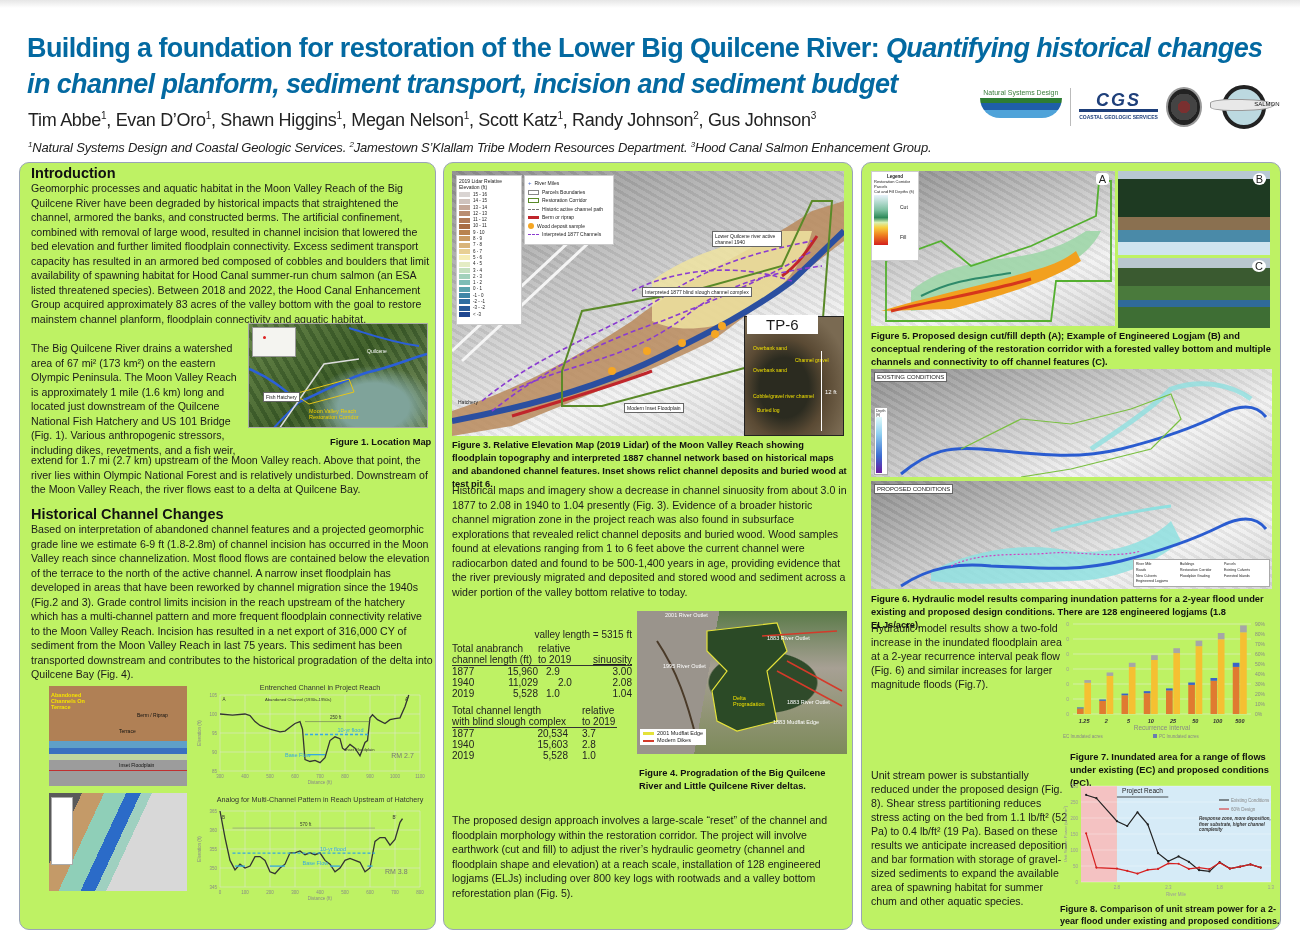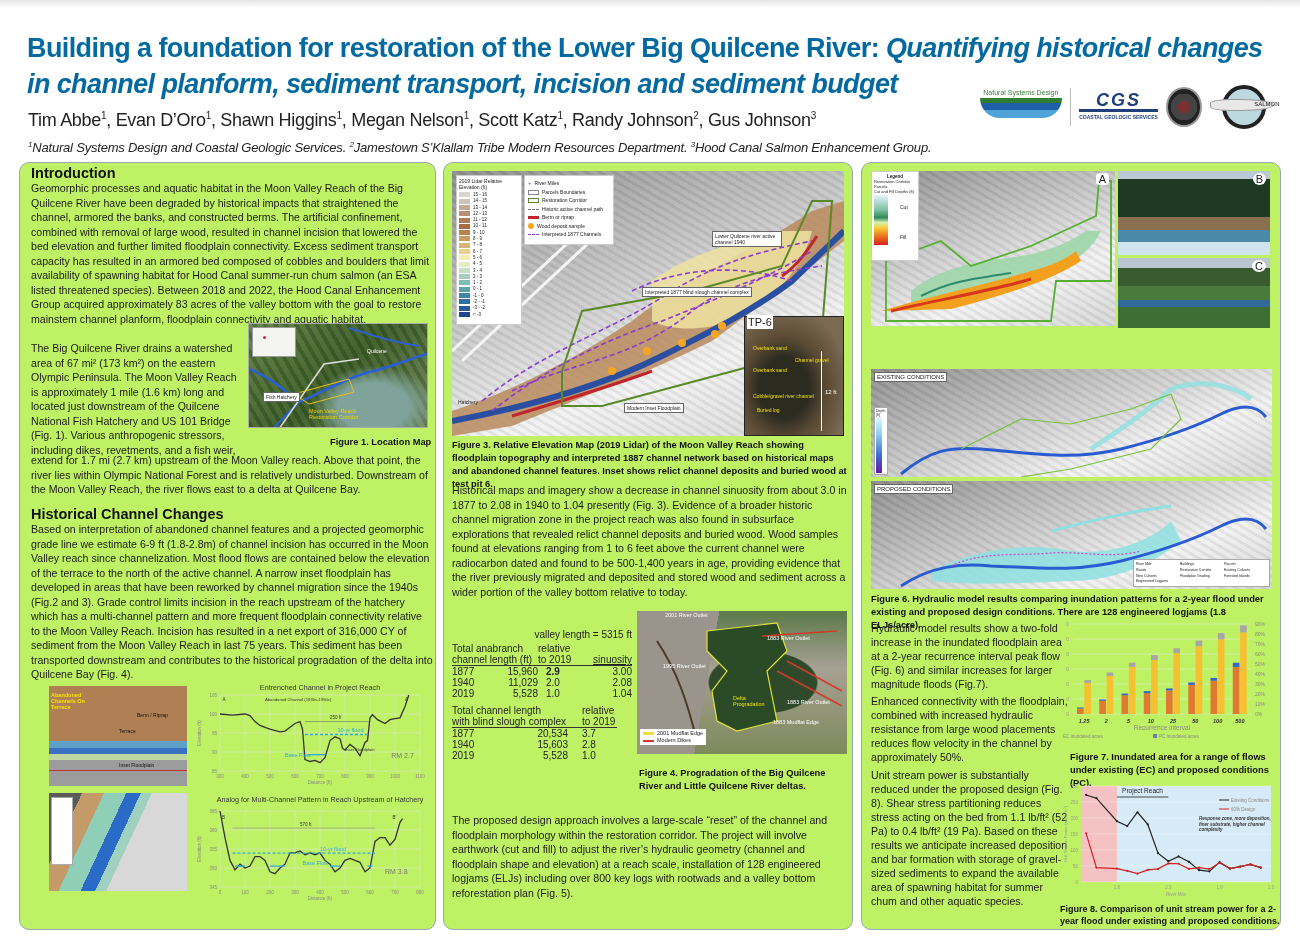--- a/index.html
+++ b/index.html
@@ -269,21 +269,21 @@
         <div style="font-size: 5px; line-height: 8.5px; white-space: nowrap;"><span class="legend-swatch" style="background:#c0252b;height:3px"></span>Berm or riprap</div>
         <div style="font-size: 5px; line-height: 8.5px; white-space: nowrap;"><span class="legend-swatch" style="background:#f5a623;width:6px;height:6px;border-radius:50%"></span>Wood deposit sample</div>
         <div style="font-size: 5px; line-height: 8.5px; white-space: nowrap;"><span class="legend-swatch" style="border-top:1.5px dashed #8a3bd0;height:1px"></span>Interpreted 1877 Channels</div>
       </div>
     <div class="abs pill" style="left:190px; top:116px; font-size:5px;">Interpreted 1877 blind slough channel complex</div>
     <div class="abs pill" style="left:260px; top:60px; font-size:5px; width:70px;">Lower Quilcene river active channel 1940</div>
     <div class="abs pill" style="left:172px; top:232px; font-size:5px;">Modern Inset Floodplain</div>
     <div class="abs" style="left:6px; top:228px; font-size:5px; color:#222;">Hatchery</div>
 
     <div class="abs" style="left:292px; top:145px; width:100px; height:120px; background: radial-gradient(ellipse at 40% 60%, #2b2b20 0 30%, #5a4a34 50%, #7a6a52 80%); border:1px solid #222;">
-      <div class="abs" style="left:2px; top:-2px; background:#fff; font-size:11px; padding:1px 1px;">TP-6</div>
+      <div class="abs" style="left:2px; top:-2px; background:#fff; font-size:15px; padding:1px 19px;">TP-6</div>
       <div class="abs" style="left:8px; top:28px; font-size:5px; color:#f0e000;">Overbank sand</div>
       <div class="abs" style="left:50px; top:40px; font-size:5px; color:#f0e000;">Channel gravel</div>
       <div class="abs" style="left:8px; top:50px; font-size:5px; color:#f0e000;">Overbank sand</div>
       <div class="abs" style="left:8px; top:76px; font-size:5px; color:#f0e000;">Cobble/gravel river channel</div>
       <div class="abs" style="left:12px; top:90px; font-size:5px; color:#f0e000;">Buried log</div>
       <div class="abs" style="left:76px; top:34px; width:1px; height:80px; background:#fff;"></div>
       <div class="abs" style="left:80px; top:72px; font-size:6px; color:#fff;">12 ft</div>
     </div>
   </div>
   <div class="abs cap" style="left:8px; top:276px; width:395px;">Figure 3. Relative Elevation Map (2019 Lidar) of the Moon Valley Reach showing floodplain topography and interpreted 1887 channel network based on historical maps and abandoned channel features. Inset shows relict channel deposits and buried wood at test pit 6.</div>
@@ -299,27 +299,27 @@
     </div>
     <div class="r hr">
       <span style="width:86px;">channel length (ft)</span>
       <span style="width:46px;">to 2019</span>
       <span style="width:48px; text-align:right;text-decoration:underline;">sinuosity</span>
     </div>
     <div id="table1-body">
         <div class="r">
           <span style="width: 34px;">1877</span>
           <span style="width: 52px; text-align: right;">15,960</span>
-          <span style="width: 46px; padding-left: 8px; font-weight: bold;">2.9</span>
+          <span style="width: 46px; padding-left: 8px;">2.9</span>
           <span style="width: 48px; text-align: right;">3.00</span>
         </div>
         <div class="r">
           <span style="width: 34px;">1940</span>
           <span style="width: 52px; text-align: right;">11,029</span>
-          <span style="width: 46px; padding-left: 8px;">2.0</span>
+          <span style="width: 46px; padding-left: 20px;">2.0</span>
           <span style="width: 48px; text-align: right;">2.08</span>
         </div>
         <div class="r">
           <span style="width: 34px;">2019</span>
           <span style="width: 52px; text-align: right;">5,528</span>
           <span style="width: 46px; padding-left: 8px;">1.0</span>
           <span style="width: 48px; text-align: right;">1.04</span>
         </div>
       </div>
     <div class="r" style="margin-top:6px;">
@@ -396,20 +396,21 @@
     <div class="abs" style="right:6px; top:2px; font-size:11px; color:#222; background:#fff; border-radius:4px; padding:0 3px;">A</div>
   </div>
 
   <div class="map" style="left:256px; top:8px; width:152px; height:84px; background: linear-gradient(180deg, #b8c8d4 0 10%, #1e3a22 10% 55%, #8a7050 55% 70%, #4a8aa8 70% 85%, #cfe4ef 85%);">
     <div class="abs" style="right:4px; top:2px; font-size:11px; color:#222; background:#fff; border-radius:50%; padding:0 3px;">B</div>
   </div>
 
   <div class="map" style="left:256px; top:95px; width:152px; height:70px; background: linear-gradient(180deg, #b9c6cf 0 15%, #3a5a30 15% 40%, #4a7a3c 40% 60%, #2f6a9a 60% 70%, #3e6e34 70%);">
     <div class="abs" style="right:4px; top:2px; font-size:11px; color:#222; background:#fff; border-radius:50%; padding:0 3px;">C</div>
   </div>
+  <div class="abs cap" style="left:9px; top:167px; width:405px;">Figure 5. Proposed design cut/fill depth (A); Example of  Engineered Logjam (B) and conceptual rendering of the restoration corridor with a forested valley bottom and multiple channels and connectivity to off channel features (C).</div>
 
   <div class="map hill" style="left:9px; top:206px; width:401px; height:108px;">
     <svg class="abs" style="left:0;top:0" width="401" height="108">
       <path d="M30,105 C60,80 80,78 110,80 C160,84 200,92 250,80 C290,70 320,60 350,45 C370,35 385,35 395,48" stroke="#2a5cd0" stroke-width="3" fill="none"></path>
       <path d="M220,80 C250,60 280,40 300,20 C330,10 360,15 380,30" stroke="#8fe0e0" stroke-width="5" fill="none" opacity="0.8"></path>
       <path d="M90,80 L150,50 L200,55 L260,40 L300,25 L310,50 L280,80 L200,100 L150,108" stroke="#7ac040" stroke-width="1.2" fill="none"></path>
     </svg>
     <div class="abs pill" style="left:3px; top:3px;">EXISTING CONDITIONS</div>
     <div class="abs" style="left:3px; top:38px; width:14px; height:68px; background:#fff; border:1px solid #aaa; padding:1px;">
       <div style="font-size:3.5px;">Depth (ft)</div>
@@ -434,21 +435,20 @@
         <div>Existing Culverts</div>
         <div>New Culverts</div>
         <div>Floodplain Grading</div>
         <div>Forested Islands</div>
         <div>Engineered Logjams</div>
       </div>
   </div>
   <div class="abs cap" style="left:9px; top:430px; width:405px;">Figure 6. Hydraulic model results comparing inundation patterns for a 2-year flood under existing and proposed design conditions. There are 128 engineered logjams (1.8 ELJs/acre).</div>
 
   <div class="abs body" style="left:9px; top:458px; width:198px; line-height:14px;">Hydraulic model results show a two-fold increase in the inundated floodplain area at a 2-year recurrence interval peak flow (Fig. 6) and similar increases for larger magnitude floods (Fig.7).</div>
-  <div class="abs body" style="left:9px; top:531px; width:198px; line-height:14px;">Enhanced connectivity with the floodplain, combined with increased hydraulic resistance from large wood placements reduces flow velocity in the channel by approximately 50%.</div>
   <div class="abs body" style="left:9px; top:605px; width:198px; line-height:14px;">Unit stream power is substantially reduced under the proposed design (Fig. 8). Shear stress partitioning reduces stress acting on the bed from 1.1 lb/ft² (52 Pa) to 0.4 lb/ft² (19 Pa). Based on these results we anticipate increased deposition and bar formation with storage of gravel-sized sediments to expand the available area of spawning habitat for summer chum and other aquatic species.</div>
 
   <svg class="abs" style="left:199px; top:453px;" width="218" height="130" id="fig7">
       <line x1="12" x2="190" y1="98" y2="98" stroke="#e8e8e8" stroke-width="0.5"></line>
       <text x="8" y="100" font-size="5" fill="#999" text-anchor="end">0</text>
       <line x1="12" x2="190" y1="83" y2="83" stroke="#e8e8e8" stroke-width="0.5"></line>
       <text x="8" y="85" font-size="5" fill="#999" text-anchor="end">0</text>
       <line x1="12" x2="190" y1="68" y2="68" stroke="#e8e8e8" stroke-width="0.5"></line>
       <text x="8" y="70" font-size="5" fill="#999" text-anchor="end">0</text>
       <line x1="12" x2="190" y1="53" y2="53" stroke="#e8e8e8" stroke-width="0.5"></line>

